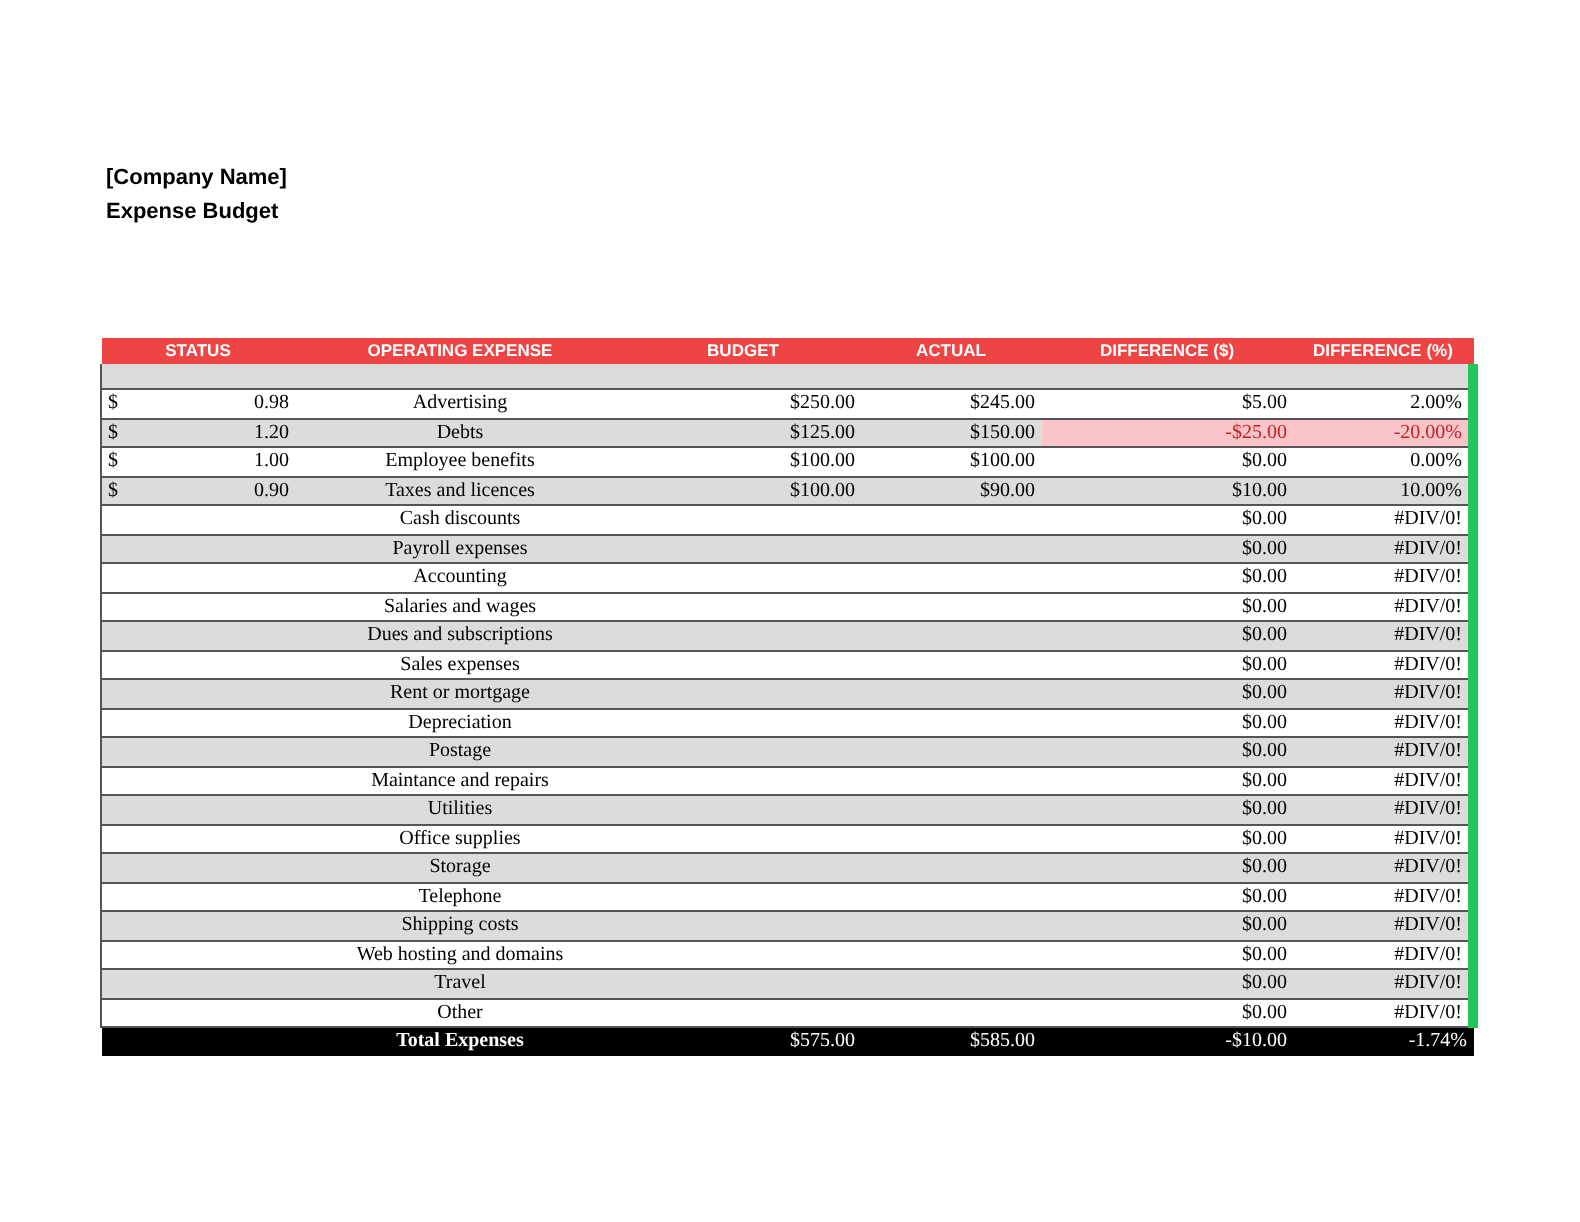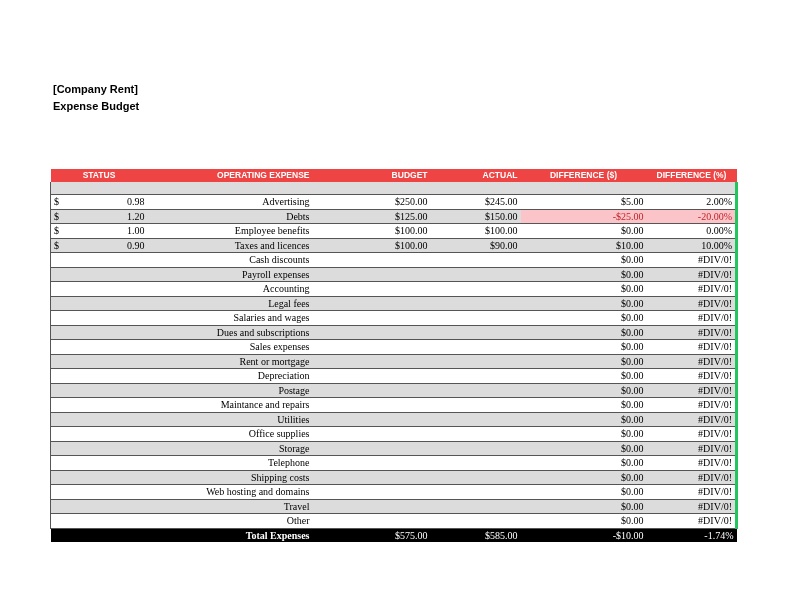--- a/index.html
+++ b/index.html
@@ -12,29 +12,29 @@
   thead th{background:#ef4444;color:#fff;font-family:"Liberation Sans",sans-serif;font-weight:bold;font-size:8.5px;height:13px;}
   tbody td{border-bottom:1px solid #555;font-family:"Liberation Serif",serif;font-size:10px;}
   tr.gray td{background:#dcdcdc;}
   tr.white td{background:#fff;}
   tr.spacer td{background:#dcdcdc;height:12px;border-bottom:1px solid #555;}
   tr.neg td.hl{background:#fbc4c8;color:#c0242a;margin-top:32px;}
   tr.total td{background:#000;color:#fff;font-weight:bold;border-bottom:none;}
   tr.total td.plain{font-weight:normal;}
   .r{text-align:right;}
   .c{text-align:center;}
-  .l{text-align:right;}
+  .l{text-align:center;}
   .st{display:flex;justify-content:space-between;}
   td.first{border-left:1px solid #555;}
-  td.last{border-right:3px solid #22c55e;}
+  td.last{border-right:5px solid #22c55e;}
 </style>
 </head>
 <body>
 
-<div id="company" class="hdr">[Company Rent]</div>
+<div id="company" class="hdr">[Company Name]</div>
 <div id="title" class="hdr">Expense Budget</div>
 
 <table>
   <colgroup>
     <col style="width:97px">
     <col style="width:165px">
     <col style="width:118px">
     <col style="width:90px">
     <col style="width:126px">
     <col style="width:90px">
@@ -142,33 +142,20 @@
             <span></span>
             <span></span>
           </div>
         </td>
         <td class="l">Accounting</td>
         <td class="r"></td>
         <td class="r"></td>
         <td class="r hl">$0.00</td>
         <td class="r hl last">#DIV/0!</td>
       </tr>
-      <tr class="gray">
-        <td class="first">
-          <div class="st">
-            <span></span>
-            <span></span>
-          </div>
-        </td>
-        <td class="l">Legal fees</td>
-        <td class="r"></td>
-        <td class="r"></td>
-        <td class="r hl">$0.00</td>
-        <td class="r hl last">#DIV/0!</td>
-      </tr>
       <tr class="white">
         <td class="first">
           <div class="st">
             <span></span>
             <span></span>
           </div>
         </td>
         <td class="l">Salaries and wages</td>
         <td class="r"></td>
         <td class="r"></td>

